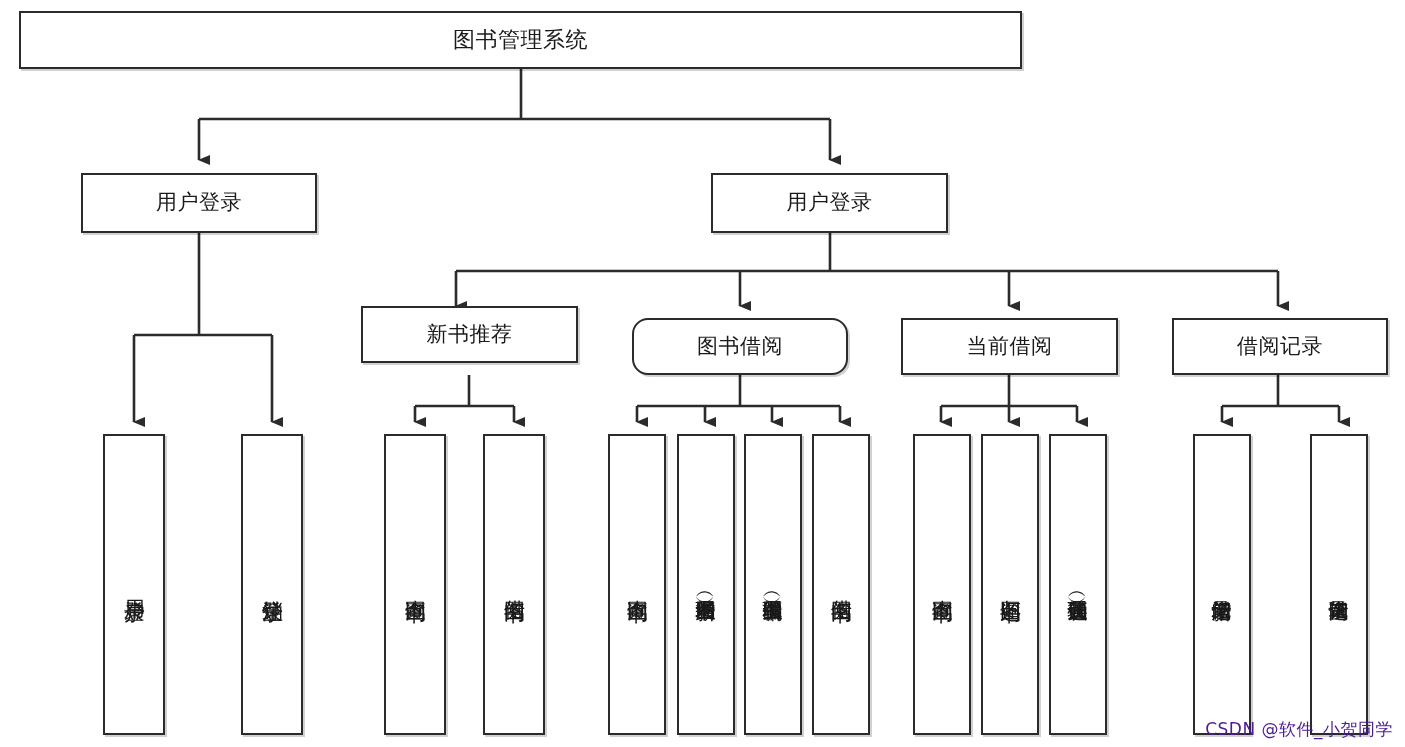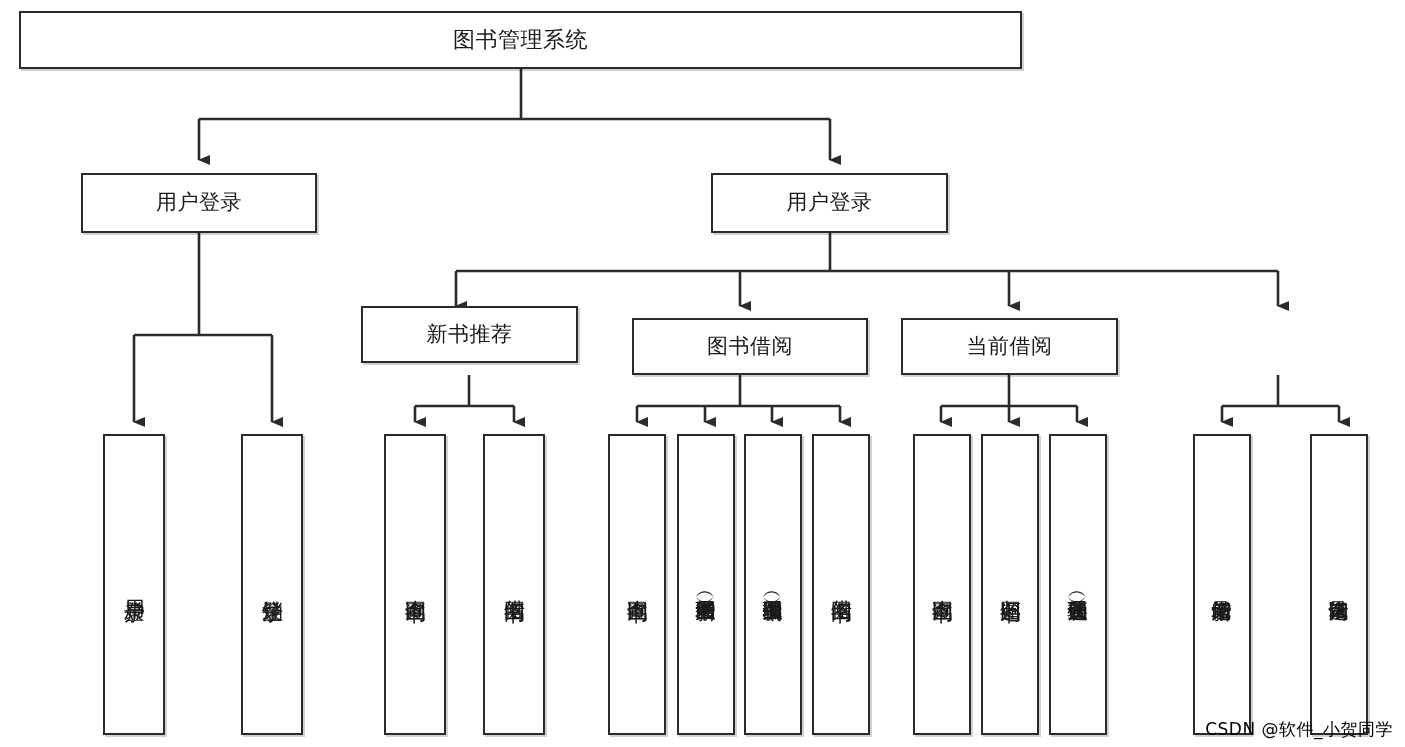--- a/index.html
+++ b/index.html
@@ -55,21 +55,21 @@
   .node.vert.tight {
     font-size: 20px;
     letter-spacing: 0px;
     line-height: 1.1;
   }
   .watermark {
     position: absolute;
     right: 12px;
     bottom: 6px;
     font-size: 17px;
-    color: #000000;
+    color: #4c1d95;
     letter-spacing: 0.5px;
     white-space: nowrap;
     user-select: none;
   }
 </style>
 </head>
 <body>
 
 <div id="canvas">
 
@@ -132,28 +132,31 @@
   </div>
 
   <div class="node horiz" style="left:711px; top:173px; width:237px; height:60px;">
     <span>用户登录</span>
   </div>
 
   <div class="node horiz" style="left:361px; top:306px; width:217px; height:57px;">
     <span>新书推荐</span>
   </div>
 
-  <div class="node horiz" style="left:632px; top:318px; width:236px; height:57px;">
+  <div class="node horiz" style="left:632px; top:318px; width:216px; height:57px;border-radius:16px;">
     <span>图书借阅</span>
   </div>
 
   <div class="node horiz" style="left:901px; top:318px; width:217px; height:57px;">
     <span>当前借阅</span>
   </div>
 
+  <div class="node horiz" style="left:1172px; top:318px; width:216px; height:57px;">
+    <span>借阅记录</span>
+  </div>
 
   <div class="node vert" style="left:103px; top:434px; width:62px; height:301px;">
     <span>用户登录</span>
   </div>
 
   <div class="node vert" style="left:241px; top:434px; width:62px; height:301px;">
     <span>注销登录</span>
   </div>
 
   <div class="node vert" style="left:384px; top:434px; width:62px; height:301px;">

